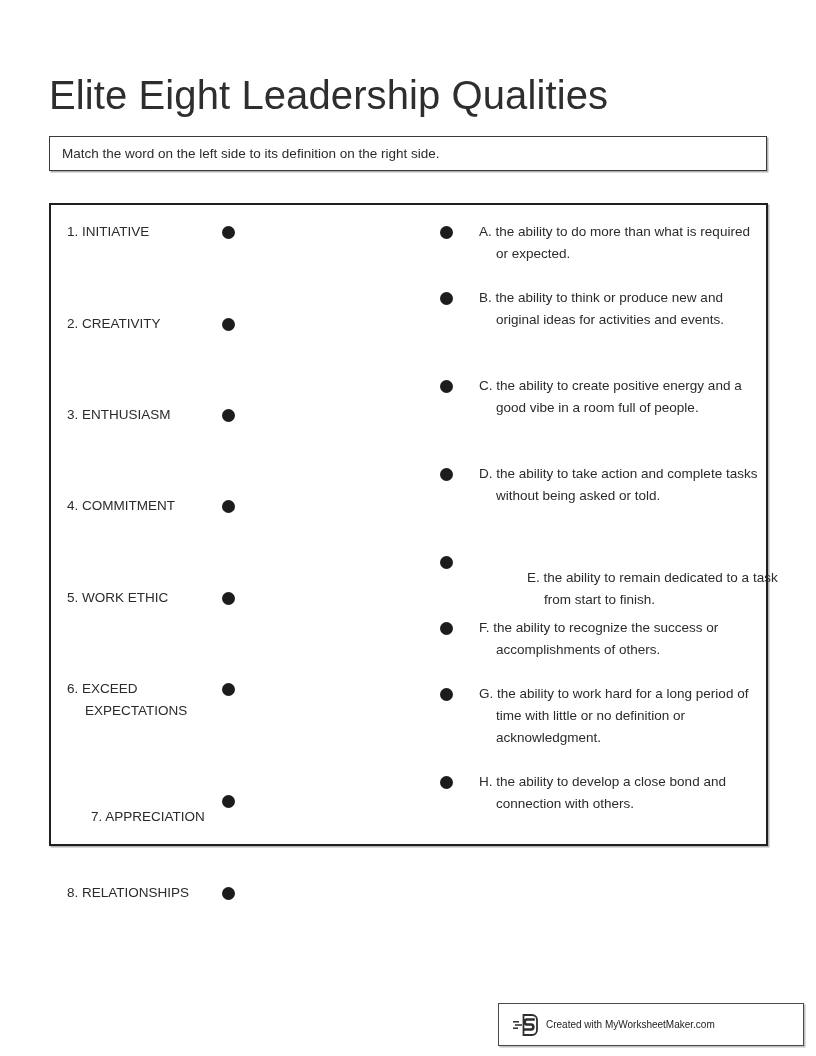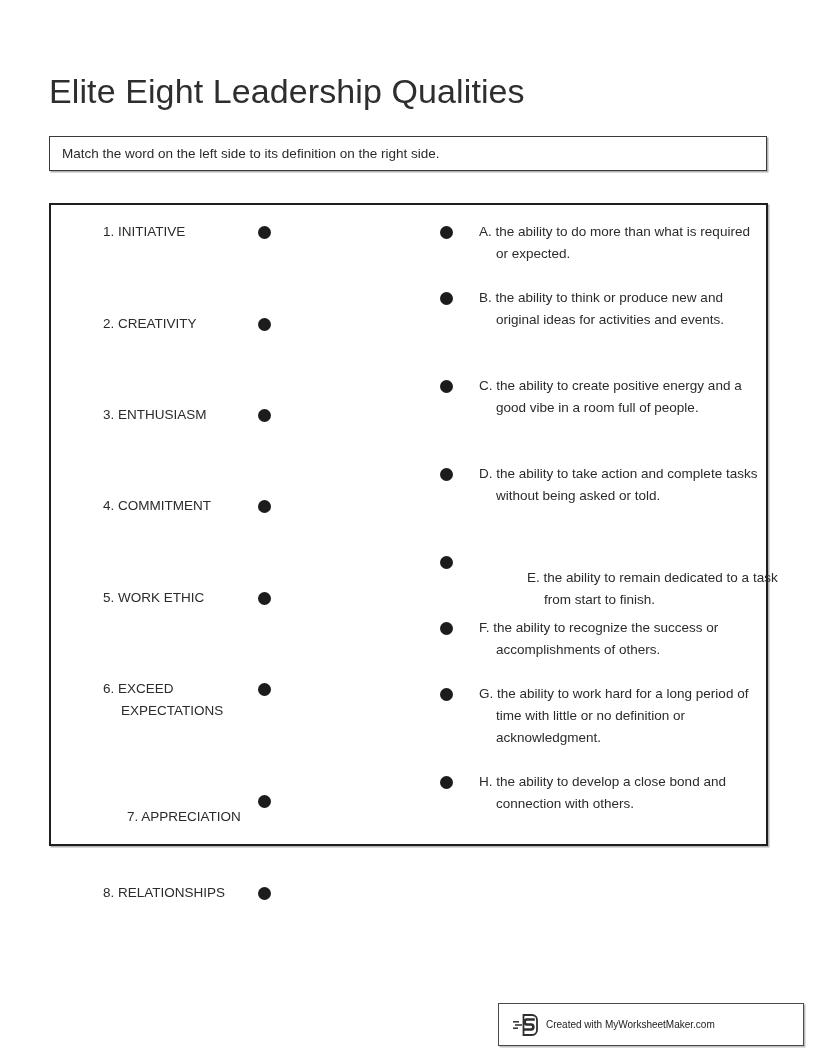--- a/index.html
+++ b/index.html
@@ -14,21 +14,21 @@
     font-family: "Liberation Sans", sans-serif;
     color: #2b2b2b;
     overflow: hidden;
   }
 
   
   .page-title {
     position: absolute;
     left: 49px;
     top: 48px;
-    font-size: 34px;
+    font-size: 40px;
     font-weight: 400;
     color: #2e2e2e;
     letter-spacing: 0.1px;
     line-height: 40px;
     white-space: nowrap;
   }
 
   
   .instruction-box {
     position: absolute;
@@ -62,21 +62,20 @@
     background: #fff;
     box-shadow: 1.5px 1.5px 0 rgba(0,0,0,0.30);
   }
 
   
   .terms-column {
     position: absolute;
     left: 0;
     top: 0;
     width: 360px;
-    padding-left: 36px;
   }
   .term-row {
     position: relative;
     min-height: 46px;
   }
   .term-label {
     position: absolute;
     left: 16px;
     width: 150px;
     font-size: 13.5px;

